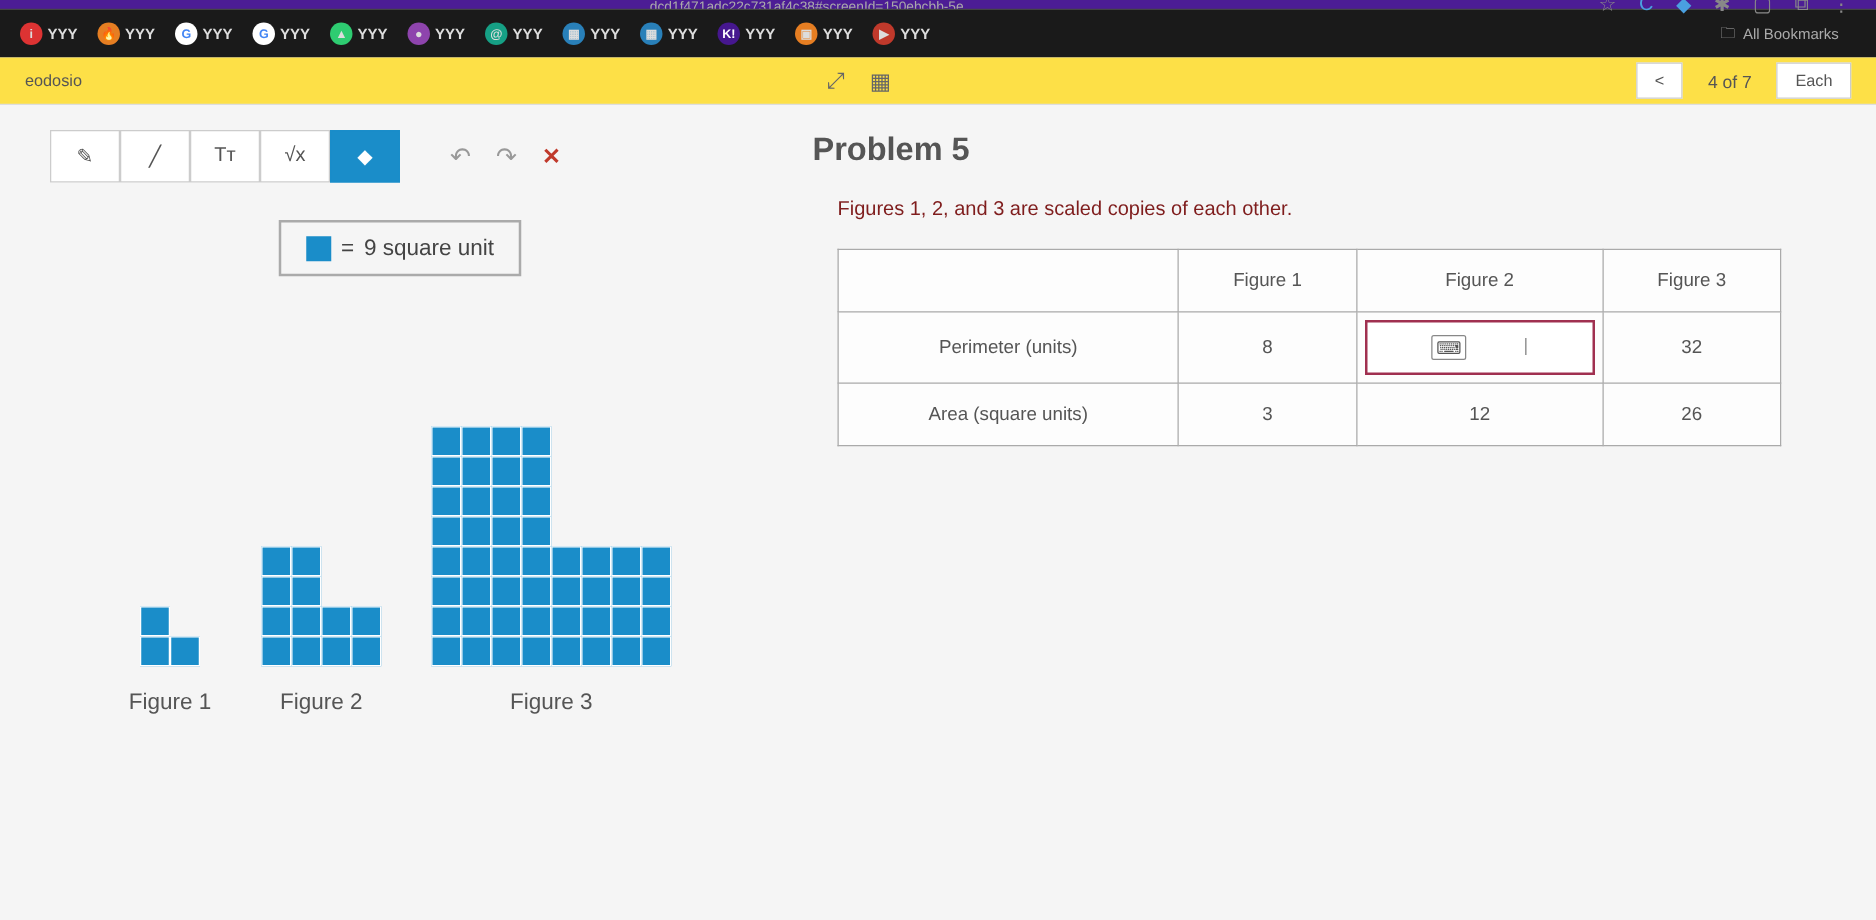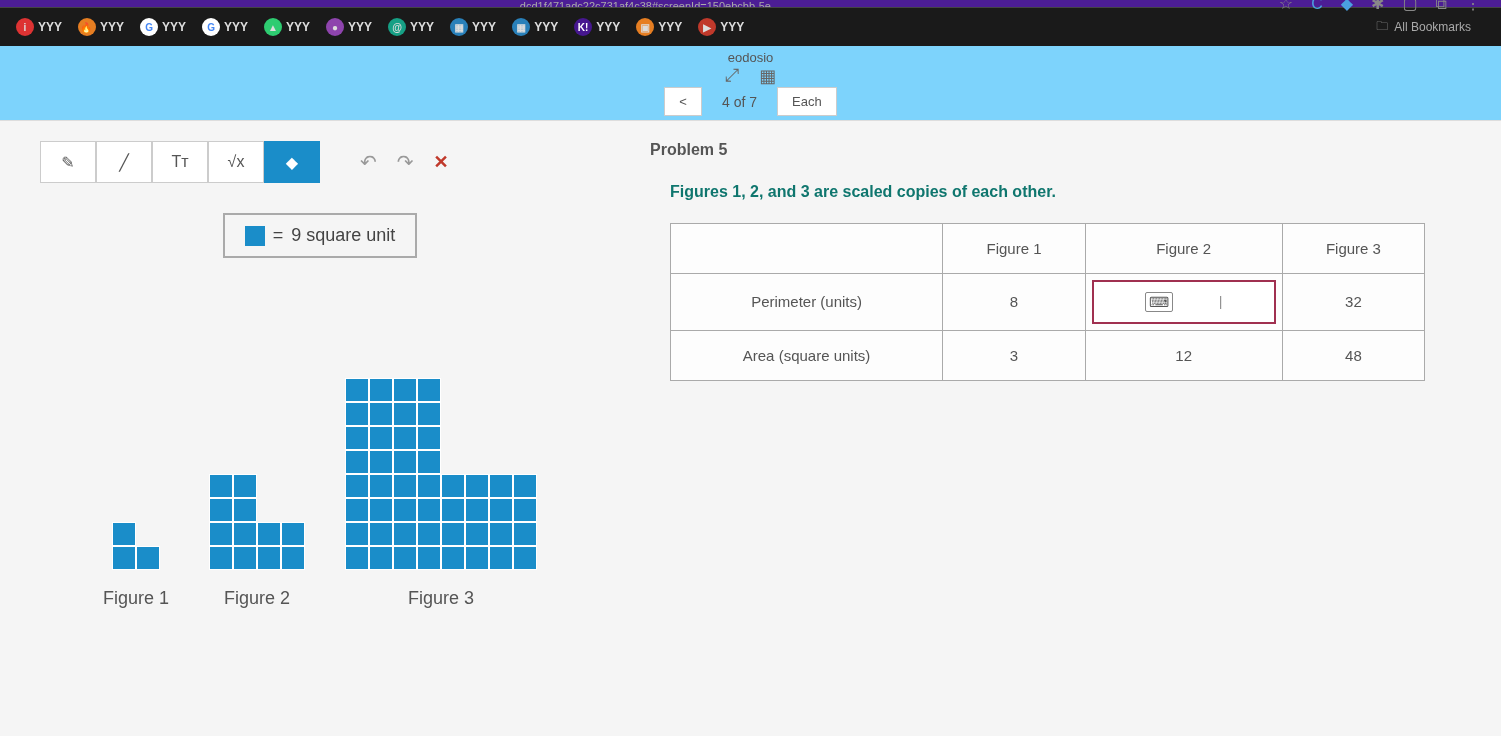--- a/index.html
+++ b/index.html
@@ -11,21 +11,21 @@
 .browser-icons { display: flex; gap: 18px; align-items: center; }
 .browser-icons span { color: #888; font-size: 16px; cursor: pointer; }
 
 .bookmarks-bar { height: 38px; background: #1a1a1a; display: flex; align-items: center; padding: 0 10px; gap: 4px; }
 .bookmark { display: flex; align-items: center; gap: 4px; padding: 2px 6px; color: #ddd; font-size: 12px; font-weight: bold; cursor: pointer; }
 .bookmark .favicon { width: 18px; height: 18px; border-radius: 50%; display: inline-flex; align-items: center; justify-content: center; font-size: 10px; }
 .all-bookmarks { margin-left: auto; color: #aaa; font-size: 12px; display: flex; align-items: center; gap: 6px; padding-right: 20px; }
 
 
 .page { background: #f5f5f5; height: calc(100% - 46px); display: flex; flex-direction: column; position: relative; }
-.page-header { display: flex; align-items: center; padding: 4px 20px; border-bottom: 1px solid #ddd; background: #7dd3fc; flex-direction: column; }
+.page-header { display: flex; align-items: center; padding: 4px 20px; border-bottom: 1px solid #ddd; background: #fde047; }
 .page-header-left { font-size: 13px; color: #555; }
 .page-header-center { flex: 1; display: flex; justify-content: center; gap: 20px; }
 .page-header-center span { color: #666; font-size: 18px; cursor: pointer; }
 .page-header-right { display: flex; align-items: center; gap: 10px; }
 .nav-btn { border: 1px solid #ccc; background: #fff; padding: 6px 14px; font-size: 13px; color: #555; cursor: pointer; }
 .page-counter { font-size: 14px; color: #555; padding: 0 10px; }
 
 .content { display: flex; flex: 1; padding: 20px 40px; gap: 40px; }
 .left-panel { flex: 0 0 560px; }
 .right-panel { flex: 1; }
@@ -51,22 +51,22 @@
 .cell { background: #1a8dc9; border: 1px solid #fff; }
 .cell.empty { background: transparent; border: none; }
 
 .fig1 { grid-template-columns: repeat(2, 24px); grid-template-rows: repeat(2, 24px); }
 
 .fig2 { grid-template-columns: repeat(4, 24px); grid-template-rows: repeat(4, 24px); }
 
 .fig3 { grid-template-columns: repeat(8, 24px); grid-template-rows: repeat(8, 24px); }
 
 
-.problem-title { font-size: 16px; color: #555; margin-bottom: 20px; padding-left: 10px; }
-.problem-text { font-size: 16px; color: #0f766e; line-height: 1.6; margin-bottom: 18px; padding-left: 30px; font-weight: bold; }
+.problem-title { font-size: 26px; color: #555; margin-bottom: 20px; padding-left: 10px; }
+.problem-text { font-size: 16px; color: #7f1d1d; line-height: 1.6; margin-bottom: 18px; padding-left: 30px; }
 
 .data-table { border-collapse: collapse; width: 92%; margin-left: 30px; margin-top: 10px; }
 .data-table th, .data-table td { border: 1px solid #aaa; padding: 16px 12px; text-align: center; font-size: 15px; color: #555; background: #fdfdfd; }
 .data-table th { font-weight: normal; }
 .data-table td.input-cell { padding: 6px; }
 .input-wrap { border: 2px solid #a03050; padding: 10px 8px; display: flex; align-items: center; justify-content: center; gap: 8px; background: #fff; }
 .input-wrap input { border: none; outline: none; font-size: 16px; width: 30px; text-align: center; font-family: serif; }
 .kb-icon { font-size: 14px; color: #555; border: 1px solid #888; padding: 1px 3px; border-radius: 2px; }
 
 
@@ -319,19 +319,19 @@
               <input type="text" value="" style="">
               <span style="font-family:serif">|</span>
             </div>
           </td>
           <td>32</td>
         </tr>
         <tr>
           <td>Area (square units)</td>
           <td>3</td>
           <td>12</td>
-          <td>48</td>
+          <td>26</td>
         </tr>
       </tbody>
         </table>
     </div>
   </div>
 </div>
 
 </body></html>

